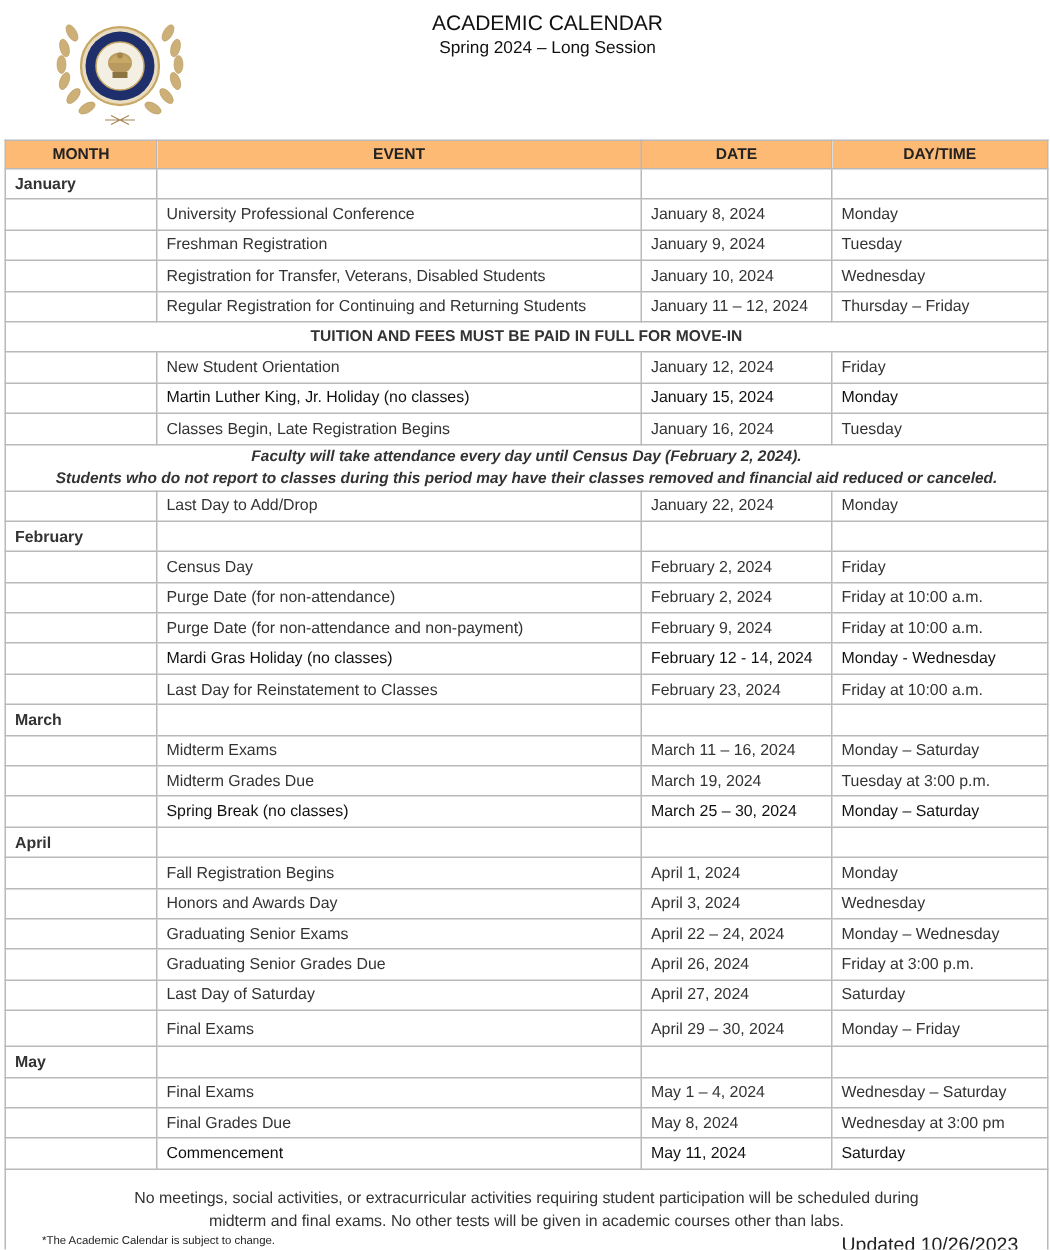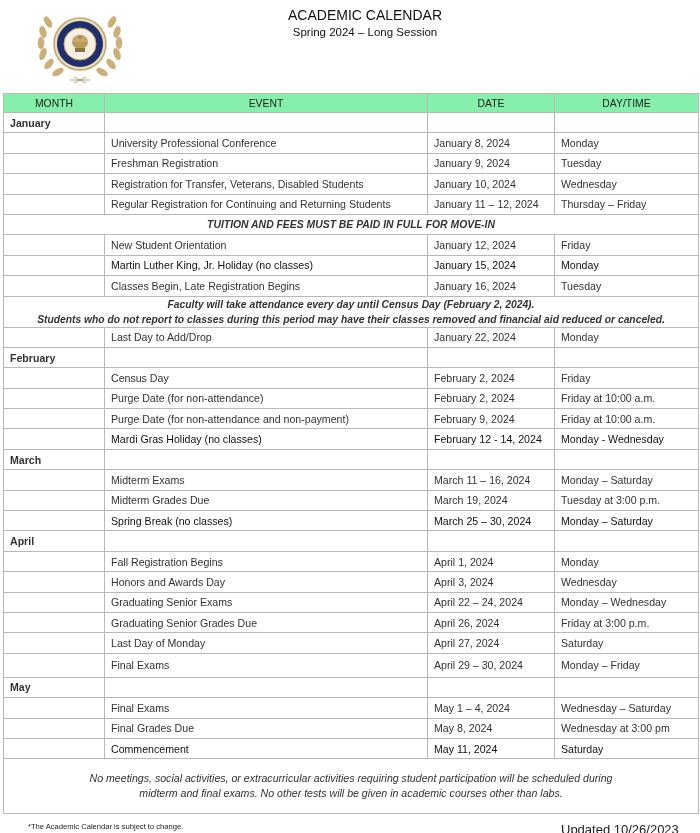--- a/index.html
+++ b/index.html
@@ -26,29 +26,29 @@
     }
     table.cal col.c1 { width: 101px; }
     table.cal col.c2 { width: 323px; }
     table.cal col.c3 { width: 127px; }
     table.cal col.c4 { width: 144px; }
     table.cal th, table.cal td {
       border: 1px solid #b9b9b9; padding: 0 6px; height: 19.4px;
       white-space: nowrap; overflow: hidden; color: #333;
     }
     table.cal th {
-      background: #86efac; font-weight: normal; text-align: center; color: #222;
+      background: #fdba74; font-weight: bold; text-align: center; color: #222;
       font-size: 10.4px; height: 18px; margin-top: 34px;
     }
     td.month { font-weight: bold; color: #111; padding-left: 4px; }
     td.ev { padding-left: 7px; }
     td.dt { padding-left: 5px; }
     td.dy { padding-left: 6px; }
     tr.bold td { font-weight: normal; color: #111; }
-    td.note { text-align: center; color: #111; font-style: italic; }
+    td.note { text-align: center; color: #111; }
     td.note.b { font-weight: bold; font-size: 10.4px; }
     td.note.i { font-style: italic; font-weight: bold; line-height: 15px; height: 30px; font-size: 10.3px; }
     td.note.p { line-height: 15px; height: 34px; font-size: 10.6px; white-space: normal; padding: 10px 60px; }
     td.note.i span, td.note.p span { display: block; }
 
     .footer-left {
       position: absolute; left: 28px; top: 822px; font-size: 7.6px; color: #222;
     }
     .footer-right {
       position: absolute; left: 561px; top: 822px; font-size: 13px; color: #222;
@@ -194,20 +194,26 @@
       <td class="ev">Purge Date (for non-attendance and non-payment)</td>
       <td class="dt">February 9, 2024</td>
       <td class="dy">Friday at 10:00 a.m.</td>
     </tr>
     <tr class="bold">
       <td></td>
       <td class="ev">Mardi Gras Holiday (no classes)</td>
       <td class="dt">February 12 - 14, 2024</td>
       <td class="dy">Monday - Wednesday</td>
     </tr>
+    <tr>
+      <td></td>
+      <td class="ev">Last Day for Reinstatement to Classes</td>
+      <td class="dt">February 23, 2024</td>
+      <td class="dy">Friday at 10:00 a.m.</td>
+    </tr>
 
     <tr>
       <td class="month">March</td>
       <td></td>
         <td></td>
         <td></td>
     </tr>
     <tr>
       <td></td>
       <td class="ev">Midterm Exams</td>
@@ -252,21 +258,21 @@
       <td class="dy">Monday – Wednesday</td>
     </tr>
     <tr>
       <td></td>
       <td class="ev">Graduating Senior Grades Due</td>
       <td class="dt">April 26, 2024</td>
       <td class="dy">Friday at 3:00 p.m.</td>
     </tr>
     <tr>
       <td></td>
-      <td class="ev">Last Day of Monday</td>
+      <td class="ev">Last Day of Saturday</td>
       <td class="dt">April 27, 2024</td>
       <td class="dy">Saturday</td>
     </tr>
     <tr style="height:24px">
       <td></td>
       <td class="ev">Final Exams</td>
       <td class="dt">April 29 – 30, 2024</td>
       <td class="dy">Monday – Friday</td>
     </tr>
 

